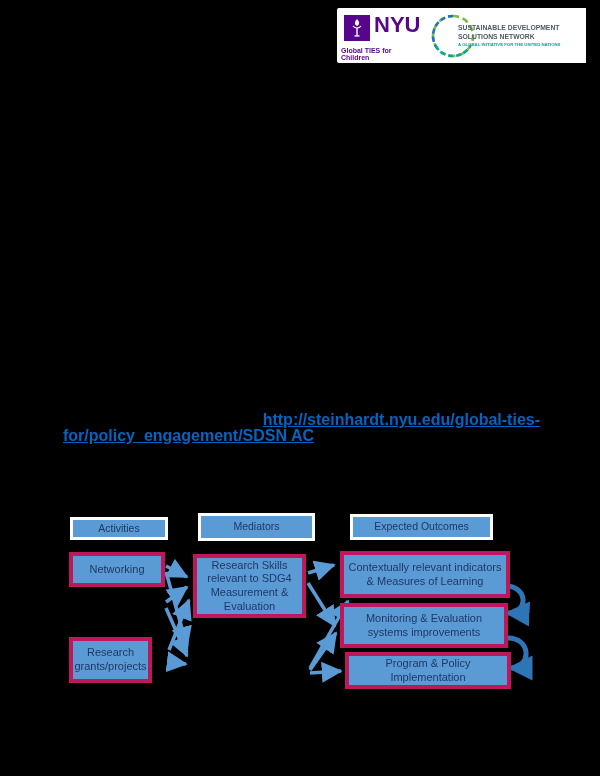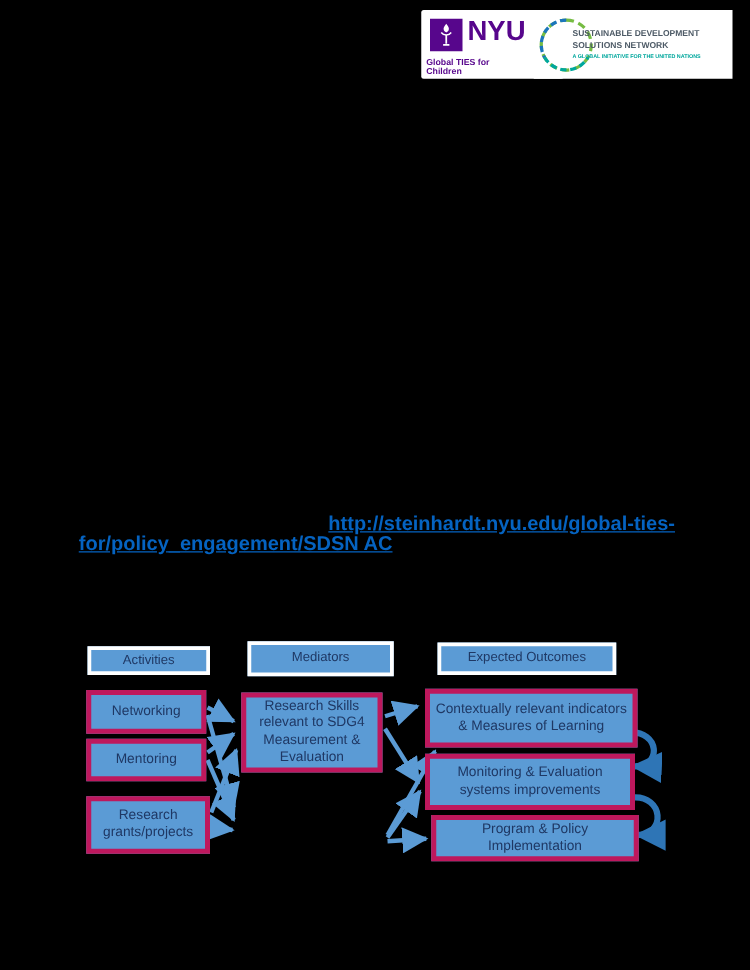--- a/index.html
+++ b/index.html
@@ -32,21 +32,21 @@
         color:#1F3864;font-size:11px;display:flex;align-items:center;justify-content:center;
         text-align:center;line-height:1.25;padding:1px 3px;}
   .dheader{border:3px solid #ffffff;font-size:10.5px;}
 
   #box-activities        {left:70px; top:517px;width:98px; height:23px;}
   #box-mediators         {left:198px;top:513px;width:117px;height:28px;}
   #box-outcomes          {left:350px;top:514px;width:143px;height:26px;}
 
   #box-networking        {left:69px; top:552px;width:96px; height:35px;}
   #box-mentoring         {left:69px; top:591px;width:96px; height:34px;}
-  #box-grants            {left:69px; top:637px;width:99px; height:46px;}
+  #box-grants            {left:69px; top:637px;width:83px; height:46px;}
 
   #box-skills            {left:193px;top:554px;width:113px;height:64px;}
   #box-partnerships      {left:191px;top:628px;width:115px;height:65px;}
 
   #box-indicators        {left:340px;top:551px;width:170px;height:47px;}
   #box-monitoring        {left:340px;top:603px;width:168px;height:45px;}
   #box-implementation    {left:345px;top:652px;width:166px;height:37px;}
 
   #arrow-layer{position:absolute;left:0;top:0;width:600px;height:776px;pointer-events:none;}
 </style>
@@ -107,21 +107,20 @@
 
     <path d="M 503 586 C 528 584, 530 614, 507 613" fill="none" stroke="#2E75B6" stroke-width="5" marker-end="url(#ah-dark)"></path>
     <path d="M 506 638 C 531 636, 533 668, 510 668" fill="none" stroke="#2E75B6" stroke-width="5" marker-end="url(#ah-dark)"></path>
   </svg>
 
   <div class="dbox dheader" id="box-activities">Activities</div>
   <div class="dbox dheader" id="box-mediators">Mediators</div>
   <div class="dbox dheader" id="box-outcomes">Expected Outcomes</div>
 
   <div class="dbox" id="box-networking">Networking</div>
-  <div class="dbox" id="box-mentoring">Mentoring</div>
   <div class="dbox" id="box-grants">Research grants/projects</div>
 
   <div class="dbox" id="box-skills">Research Skills relevant to SDG4 Measurement &amp; Evaluation</div>
 
   <div class="dbox" id="box-indicators">Contextually relevant indicators &amp; Measures of Learning</div>
   <div class="dbox" id="box-monitoring">Monitoring &amp; Evaluation systems improvements</div>
   <div class="dbox" id="box-implementation">Program &amp; Policy Implementation</div>
 
 </div>
 

